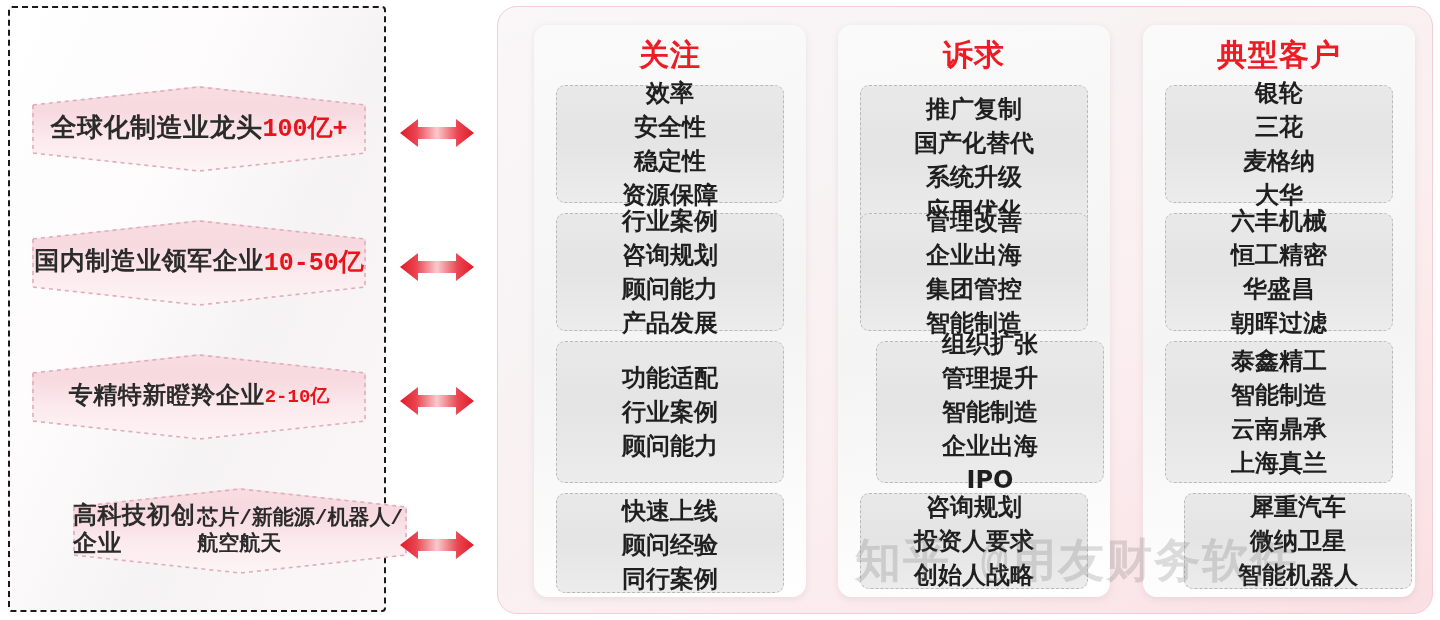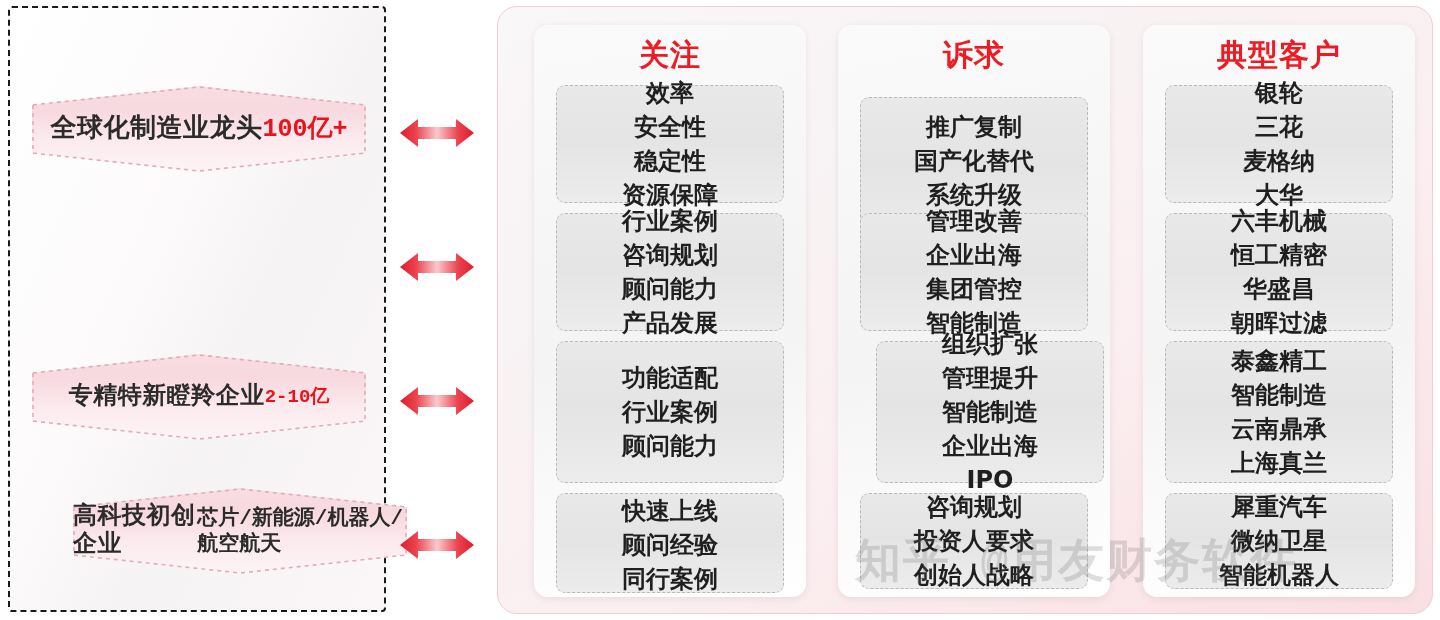--- a/index.html
+++ b/index.html
@@ -81,20 +81,30 @@
     <div class="hexwrap" style="top: 78px; height: 86px;">
       <div class="hex">
         <div class="hexbg"></div>
         <svg class="outline" width="334" height="86">
           <polygon points="1,18.92 167,1 333,18.92 333,67.08 167,85 1,67.08" fill="none" stroke="#dfaebb" stroke-width="1.6" stroke-dasharray="4 4"></polygon>
         </svg>
         <div class="t1" style="font-size: 26px;">全球化制造业龙头</div>
         <div class="t2" style="font-size: 25px;">100亿+</div>
       </div>
     </div>
+    <div class="hexwrap" style="top: 212px; height: 86px;">
+      <div class="hex">
+        <div class="hexbg"></div>
+        <svg class="outline" width="334" height="86">
+          <polygon points="1,18.92 167,1 333,18.92 333,67.08 167,85 1,67.08" fill="none" stroke="#dfaebb" stroke-width="1.6" stroke-dasharray="4 4"></polygon>
+        </svg>
+        <div class="t1" style="font-size: 25px;">国内制造业领军企业</div>
+        <div class="t2" style="font-size: 25px;">10-50亿</div>
+      </div>
+    </div>
     <div class="hexwrap" style="top: 346px; height: 86px;">
       <div class="hex">
         <div class="hexbg"></div>
         <svg class="outline" width="334" height="86">
           <polygon points="1,18.92 167,1 333,18.92 333,67.08 167,85 1,67.08" fill="none" stroke="#dfaebb" stroke-width="1.6" stroke-dasharray="4 4"></polygon>
         </svg>
         <div class="t1" style="font-size: 24px;">专精特新瞪羚企业</div>
         <div class="t2" style="font-size: 19px;">2-10亿</div>
       </div>
     </div>
@@ -131,21 +141,21 @@
         <span>顾问能力</span>
       </div>
       <div class="cell" style="top: 468px; height: 100px; justify-content: space-between;">
         <span>快速上线</span>
         <span>顾问经验</span>
         <span>同行案例</span>
       </div>
     </div>
     <div class="col" style="left: 340px;">
       <div class="col-title">诉求</div>
-      <div class="cell" style="top: 72px; height: 150px; justify-content: flex-end;">
+      <div class="cell" style="top: 60px; height: 150px;">
         <span>推广复制</span>
         <span>国产化替代</span>
         <span>系统升级</span>
         <span>应用优化</span>
       </div>
       <div class="cell" style="top: 188px; height: 118px;">
         <span>管理改善</span>
         <span>企业出海</span>
         <span>集团管控</span>
         <span>智能制造</span>
@@ -176,21 +186,21 @@
         <span>恒工精密</span>
         <span>华盛昌</span>
         <span>朝晖过滤</span>
       </div>
       <div class="cell" style="top: 316px; height: 142px;">
         <span>泰鑫精工</span>
         <span>智能制造</span>
         <span>云南鼎承</span>
         <span>上海真兰</span>
       </div>
-      <div class="cell" style="top: 468px; height: 96px;">
+      <div class="cell" style="top: 468px; height: 96px; margin-left: 19px;">
         <span>犀重汽车</span>
         <span>微纳卫星</span>
         <span>智能机器人</span>
       </div>
     </div>
   </div>
 
 <div id="watermark">知乎 @用友财务软件</div>
 
 <div class="arrow" style="top: 113px;"><svg width="78" height="40" viewBox="0 0 78 40">

